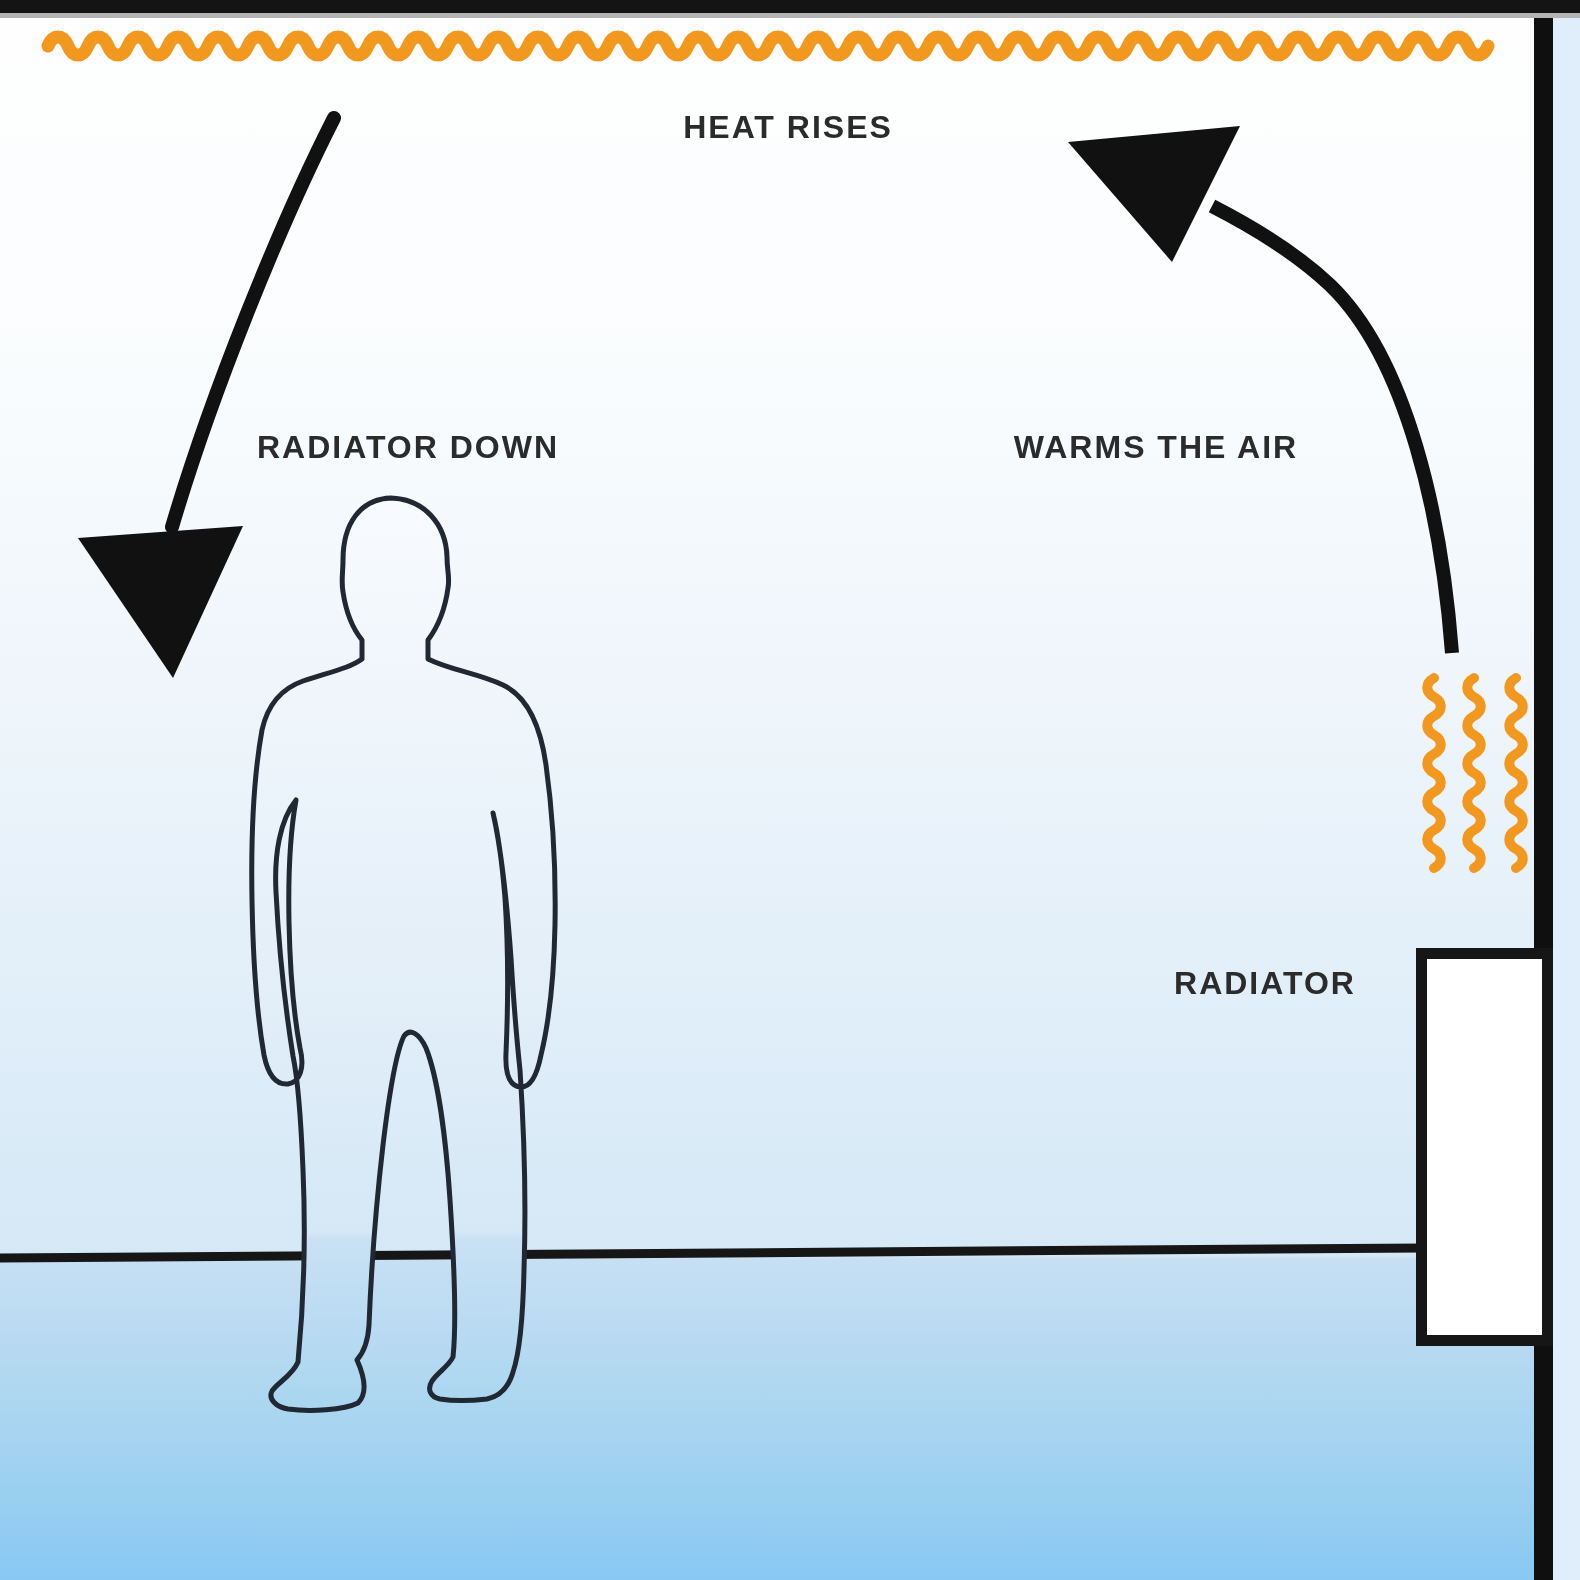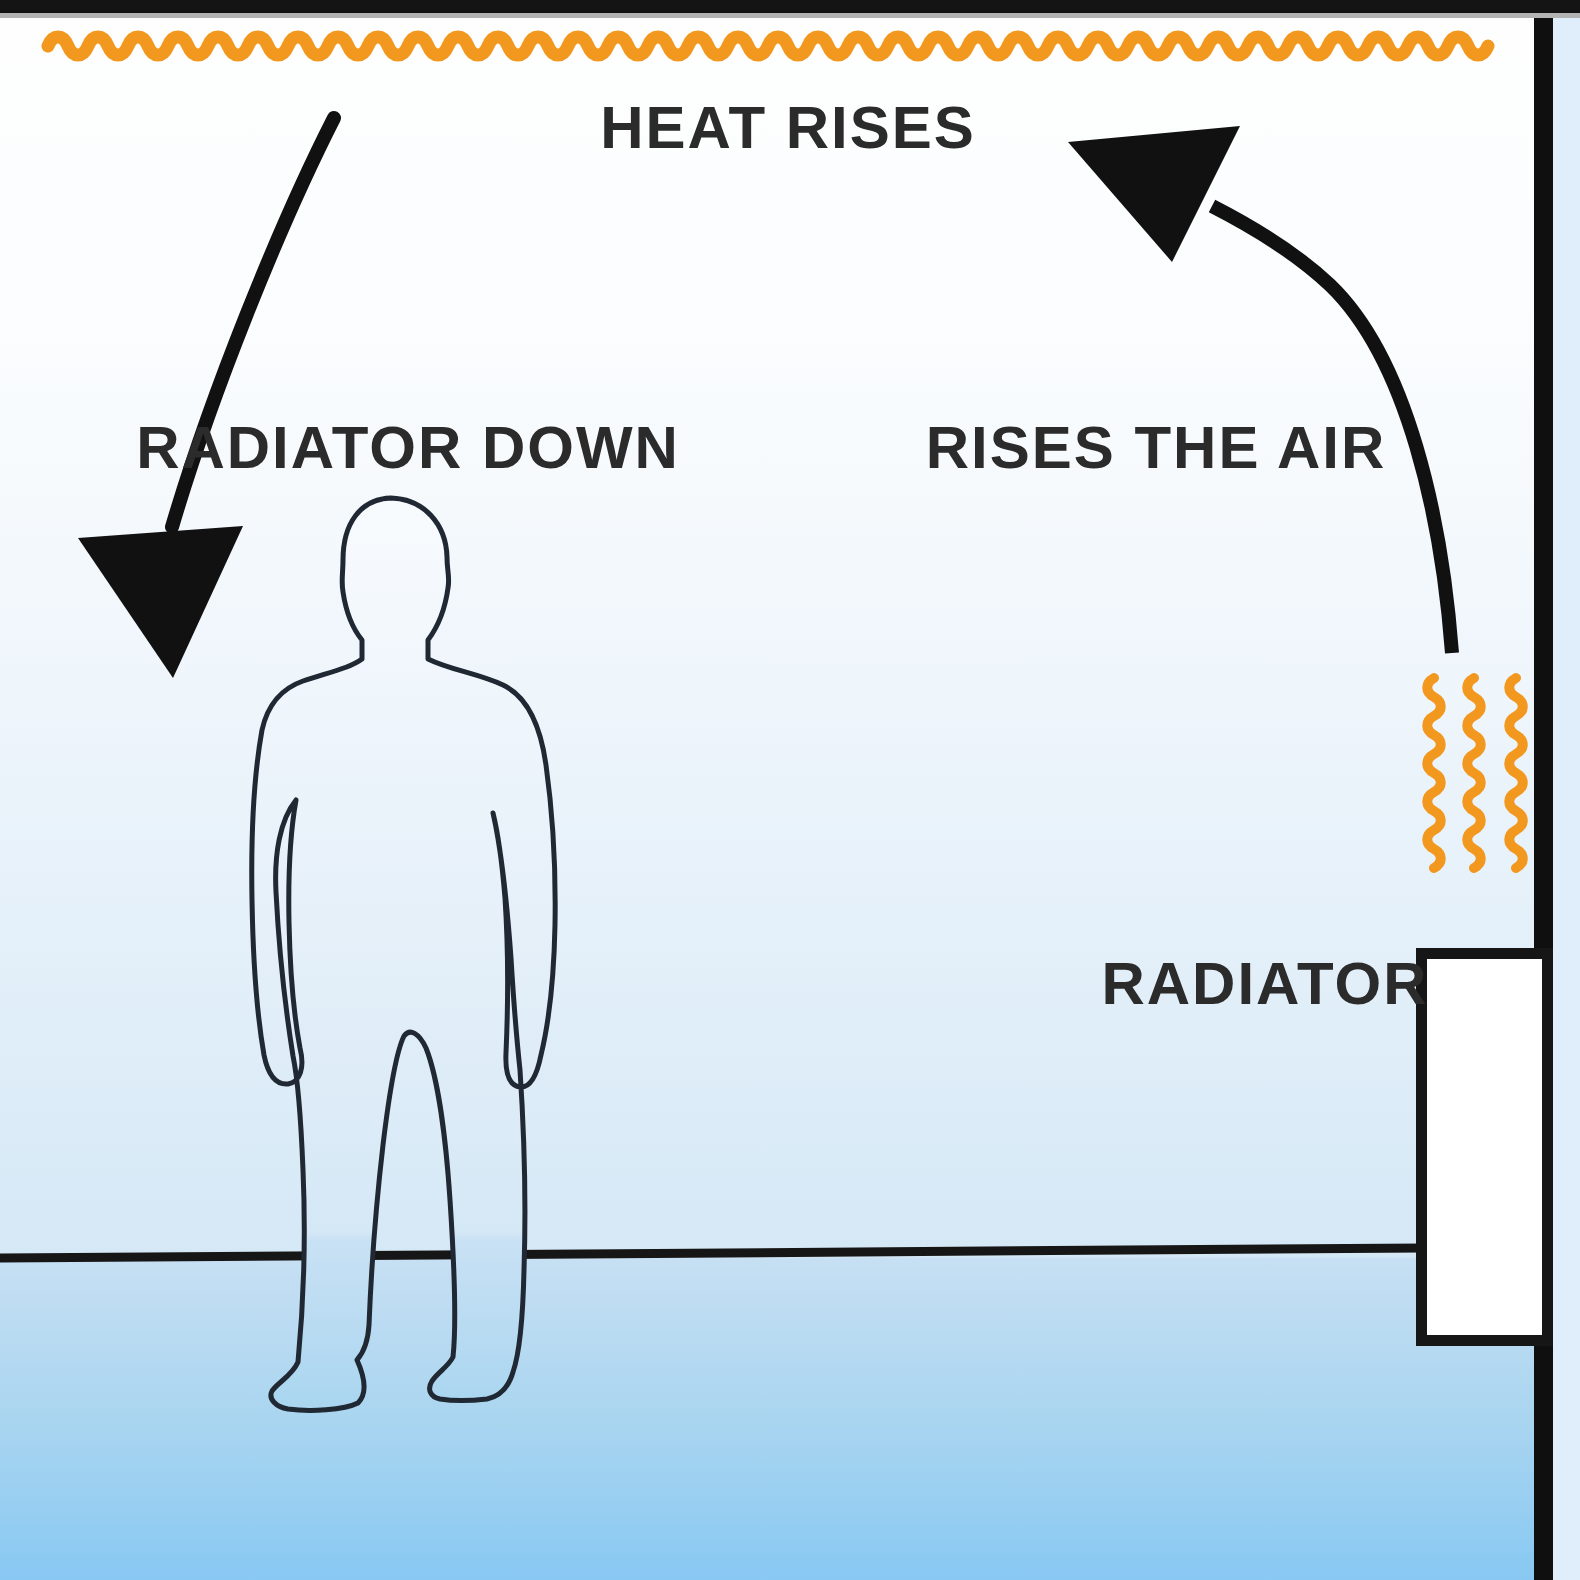--- a/index.html
+++ b/index.html
@@ -10,21 +10,21 @@
     background:linear-gradient(to bottom,
       #fefefe 0%, #fbfdfe 20%, #eef5fb 45%, #dcecf8 70%,
       #d5e8f6 79.5%, #c6dff3 79.7%, #a9d5f0 90%, #88c8f2 100%);
     font-family:"Liberation Sans", sans-serif;
   }
   #diagram-svg{position:absolute;left:0;top:0;}
   .label{
     position:absolute;
     transform:translate(-50%,-50%);
     font-weight:700;
-    font-size:60px;
+    font-size:32px;
     letter-spacing:2px;
     color:#2b2b2b;
     white-space:nowrap;
     z-index:5;
   }
   #label-heat-rises{left:788px;top:127px;}
   #label-travels-down{left:408px;top:447px;}
   #label-warms-the-air{left:1156px;top:447px;}
   #label-radiator{left:1265px;top:983px;}
 </style>
@@ -136,15 +136,15 @@
       <path d="M1452 653 C1442 520 1408 360 1330 285 C1295 252 1255 228 1212 206" fill="none" stroke="#111111" stroke-width="14" stroke-linecap="butt"></path>
       <polygon points="1068,142 1240,126 1172,262" fill="#111111"></polygon>
     </g>
 
     <rect x="0" y="0" width="1580" height="13" fill="#141414"></rect>
     <rect x="0" y="13" width="1580" height="5" fill="#b3b3b3"></rect>
   </svg>
 
   <div class="label" id="label-heat-rises">HEAT RISES</div>
   <div class="label" id="label-travels-down">RADIATOR DOWN</div>
-  <div class="label" id="label-warms-the-air">RISES THE AIR</div>
+  <div class="label" id="label-warms-the-air">WARMS THE AIR</div>
   <div class="label" id="label-radiator">RADIATOR</div>
 </div>
 
 </body></html>

